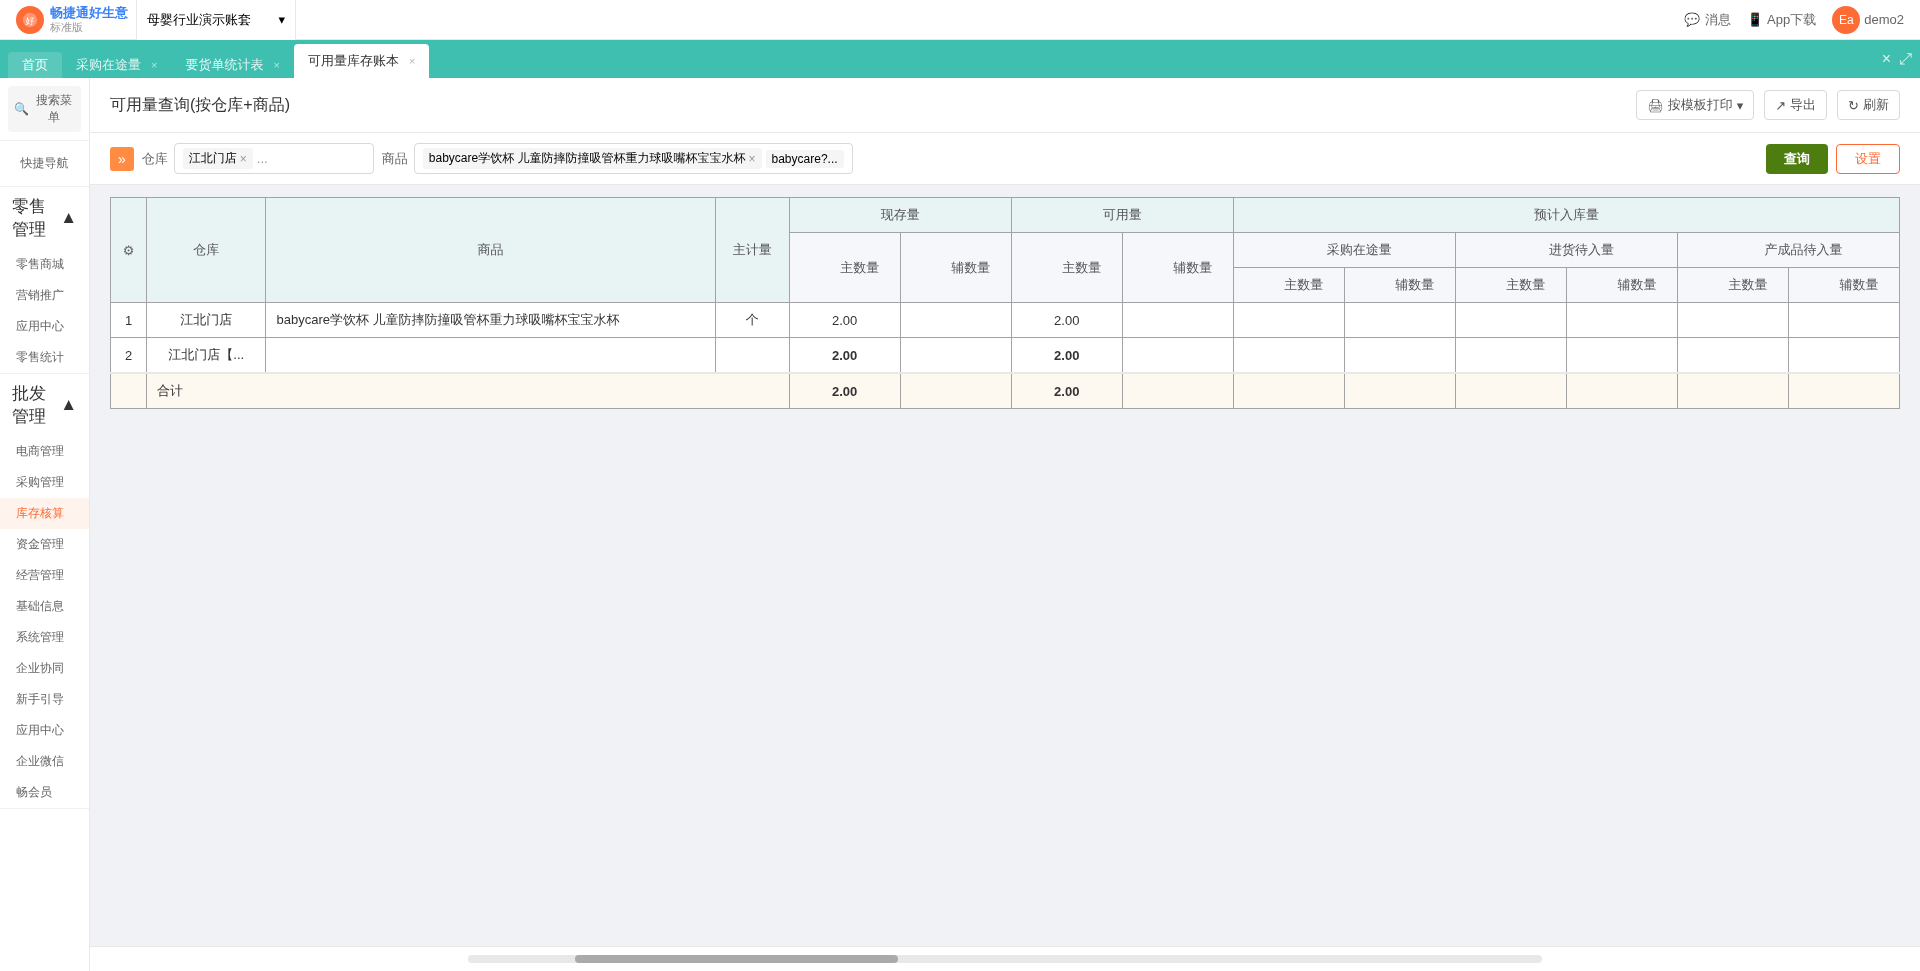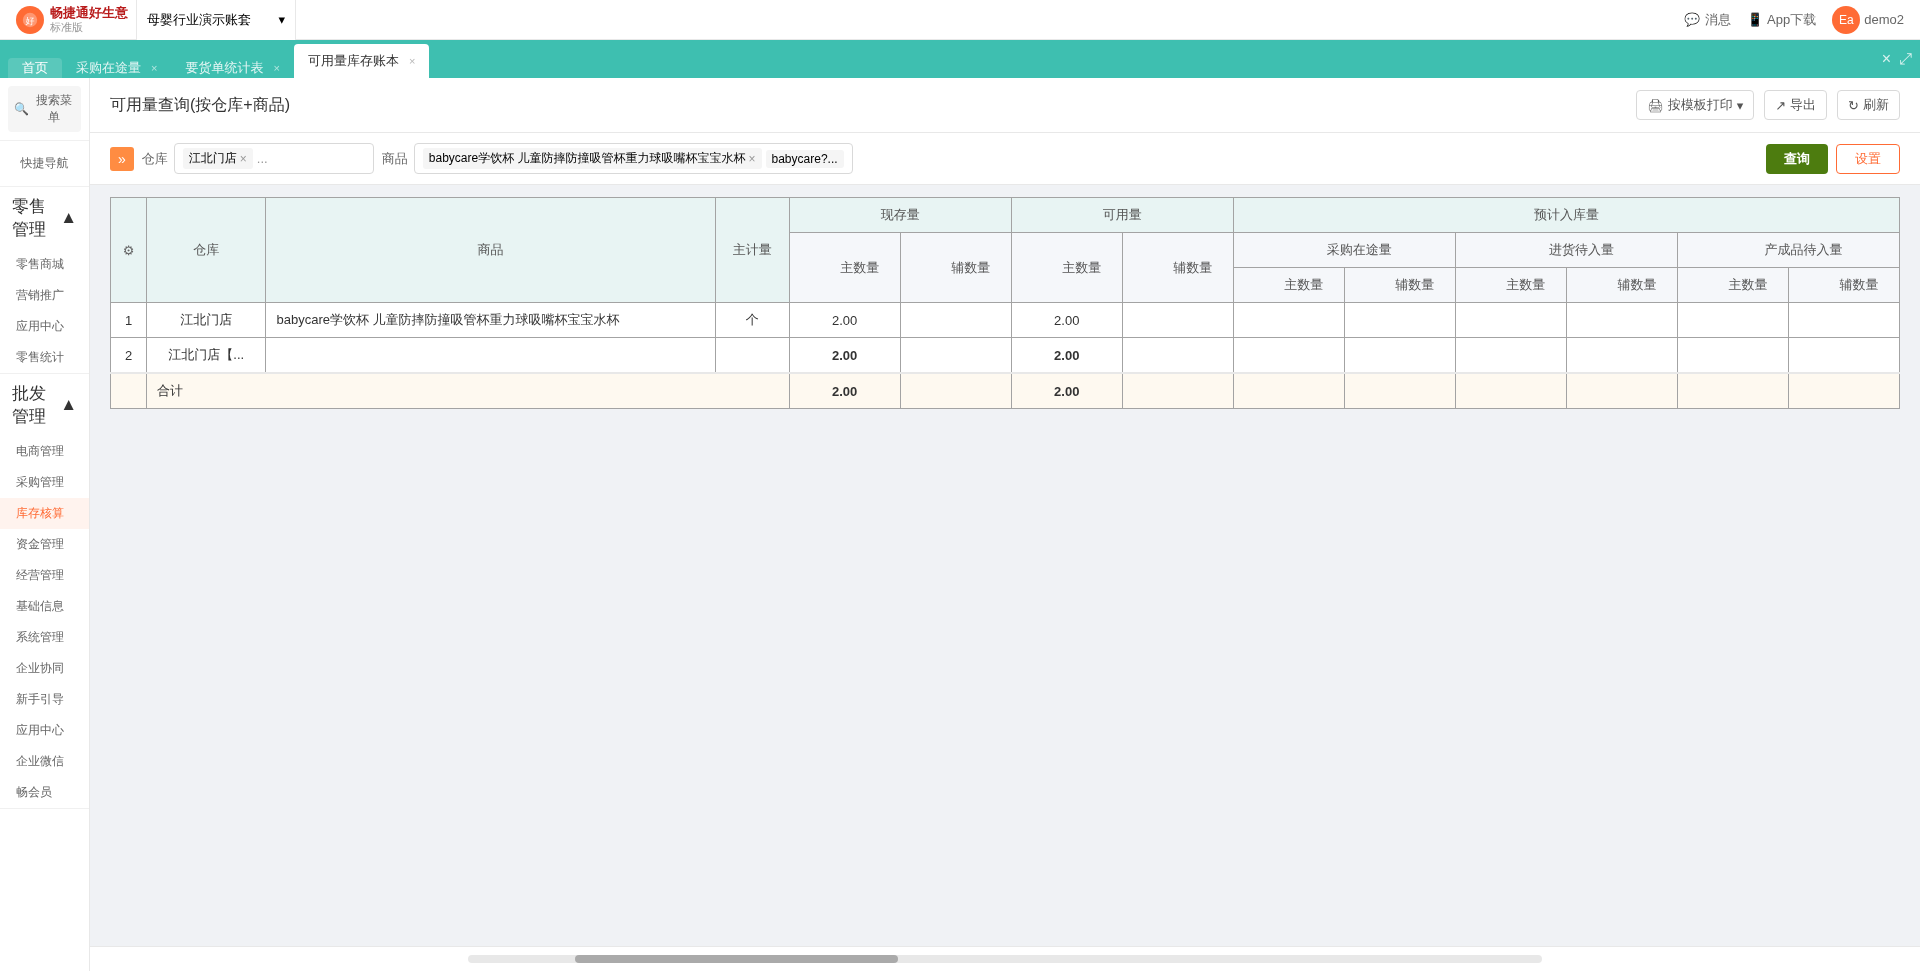--- a/index.html
+++ b/index.html
@@ -5,30 +5,30 @@
     * { box-sizing: border-box; margin: 0; padding: 0; }
     body { font-family: 'Microsoft YaHei', Arial, sans-serif; font-size: 13px; background: #f5f5f5; display: flex; flex-direction: column; height: 971px; overflow: hidden; }
 
     
     .top-bar { height: 40px; background: #fff; display: flex; align-items: center; justify-content: space-between; padding: 0 16px; border-bottom: 1px solid #e8e8e8; flex-shrink: 0; }
     .top-bar-left { display: flex; align-items: center; gap: 8px; }
     .logo-area { display: flex; align-items: center; gap: 6px; }
     .logo-icon { width: 28px; height: 28px; background: #ff6b35; border-radius: 50%; display: flex; align-items: center; justify-content: center; }
     .logo-icon svg { width: 18px; height: 18px; fill: #fff; }
     .logo-text { font-size: 12px; color: #666; line-height: 1.2; }
-    .logo-text .main { font-weight: bold; color: #b91c1c; font-size: 13px; }
+    .logo-text .main { font-weight: bold; color: #3b82f6; font-size: 13px; }
     .logo-text .sub { color: #999; font-size: 11px; }
     .industry-selector { display: flex; align-items: center; gap: 15px; padding: 16px 10px; border: 1px solid #e8e8e8; border-radius: 4px; cursor: pointer; min-width: 160px; justify-content: space-between; background: #fff; }
     .top-bar-right { display: flex; align-items: center; gap: 16px; }
     .top-bar-btn { display: flex; align-items: center; gap: 4px; cursor: pointer; color: #666; font-size: 13px; }
     .user-avatar { width: 28px; height: 28px; border-radius: 50%; background: #ff6b35; display: flex; align-items: center; justify-content: center; color: #fff; font-size: 12px; overflow: hidden; }
 
     
     .nav-tabs { height: 38px; background: #3ebfb0; display: flex; align-items: flex-end; padding: 0 8px; flex-shrink: 0; position: relative; }
-    .nav-tab { display: flex; align-items: center; gap: 6px; padding: 0 14px; height: 20px; cursor: pointer; color: rgba(255,255,255,0.85); font-size: 13px; border-radius: 4px 4px 0 0; position: relative; }
+    .nav-tab { display: flex; align-items: center; gap: 6px; padding: 0 14px; height: 26px; cursor: pointer; color: rgba(255,255,255,0.85); font-size: 13px; border-radius: 4px 4px 0 0; position: relative; }
     .nav-tab.active { background: #fff; color: #333; height: 34px; }
     .nav-tab.home { background: rgba(255,255,255,0.15); color: #fff; }
     .nav-tab .close-x { font-size: 11px; color: inherit; opacity: 0.7; margin-left: 4px; cursor: pointer; }
     .nav-tab.active .close-x { color: #999; }
     .nav-tabs-right { position: absolute; right: 8px; top: 50%; transform: translateY(-50%); display: flex; gap: 8px; }
     .nav-tab-control { color: rgba(255,255,255,0.8); cursor: pointer; font-size: 16px; }
 
     
     .main-layout { display: flex; flex: 1; overflow: hidden; }
 

